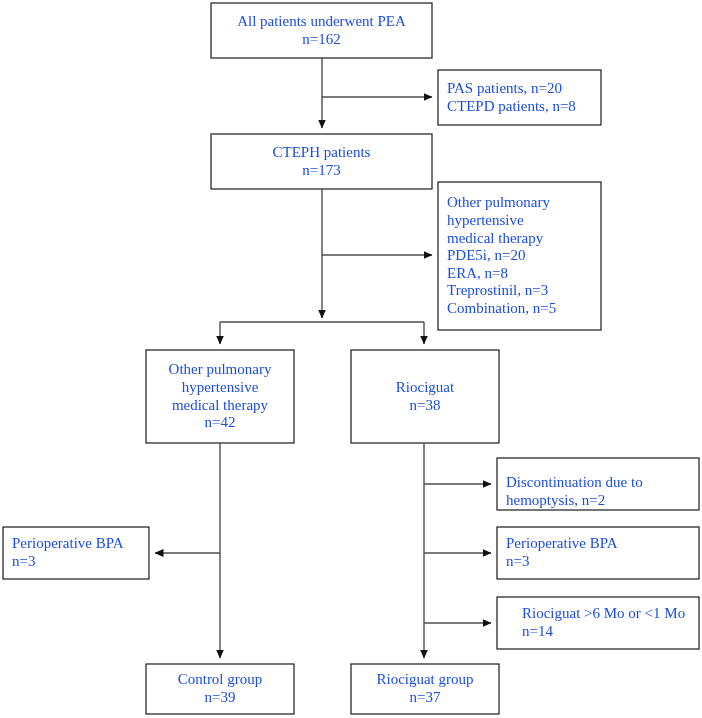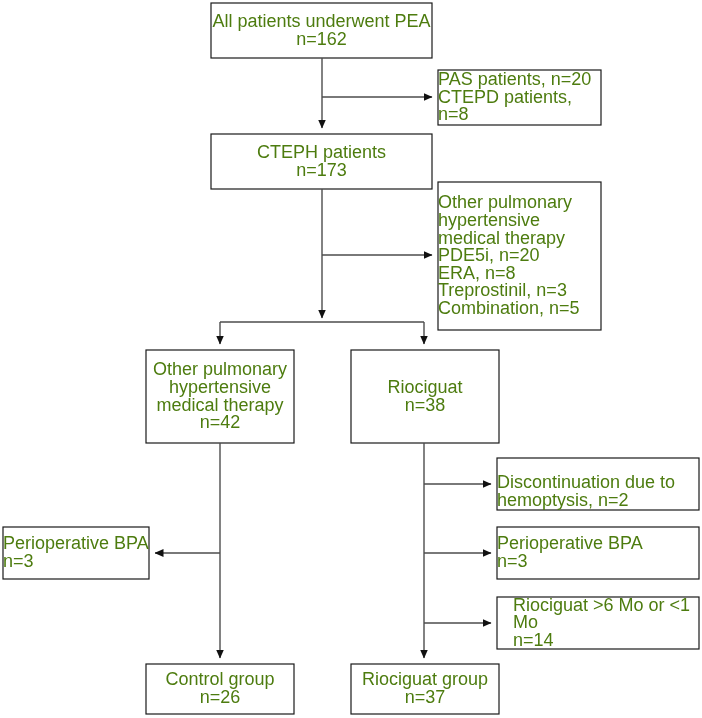--- a/index.html
+++ b/index.html
@@ -35,37 +35,38 @@
     stroke: #4d4d4d;
     stroke-width: 1.4;
     fill: none;
   }
   .connector-head {
     fill: #111111;
     stroke: none;
   }
   .node-text {
     position: absolute;
-    font-family: Liberation Sans, sans-serif;
-    font-size: 18px;
+    font-family: Liberation Serif, serif;
+    font-size: 15px;
     line-height: 17.6px;
-    color: #4d7c0f;
+    color: #1d4ed8;
     box-sizing: border-box;
     display: flex;
     flex-direction: column;
     justify-content: center;
     white-space: pre-line;
   }
   .align-center {
     text-align: center;
     align-items: center;
   }
   .align-left {
     text-align: left;
     align-items: flex-start;
+    padding-left: 9px;
   }
 </style>
 </head>
 <body>
 
 <div id="flowchart-root">
 
   <svg class="chart-canvas" viewBox="0 0 702 718">
     <defs>
       <marker id="arrowhead" markerWidth="9" markerHeight="8" refX="8.5" refY="4" orient="auto" markerUnits="userSpaceOnUse">
@@ -139,18 +140,18 @@
   <div class="node-text align-left" style="left:497px; top:527px; width:202px; height:52px;">Perioperative BPA
 n=3</div>
 
   <div class="node-text align-left" style="left:497px; top:597px; width:202px; height:52px;margin-left:16px;">Riociguat &gt;6 Mo or &lt;1 Mo
 n=14</div>
 
   <div class="node-text align-left" style="left:3px; top:527px; width:146px; height:52px;">Perioperative BPA
 n=3</div>
 
   <div class="node-text align-center" style="left:146px; top:664px; width:148px; height:50px;">Control group
-n=26</div>
+n=39</div>
 
   <div class="node-text align-center" style="left:351px; top:664px; width:148px; height:50px;">Riociguat group
 n=37</div>
 
 </div>
 
 </body></html>

